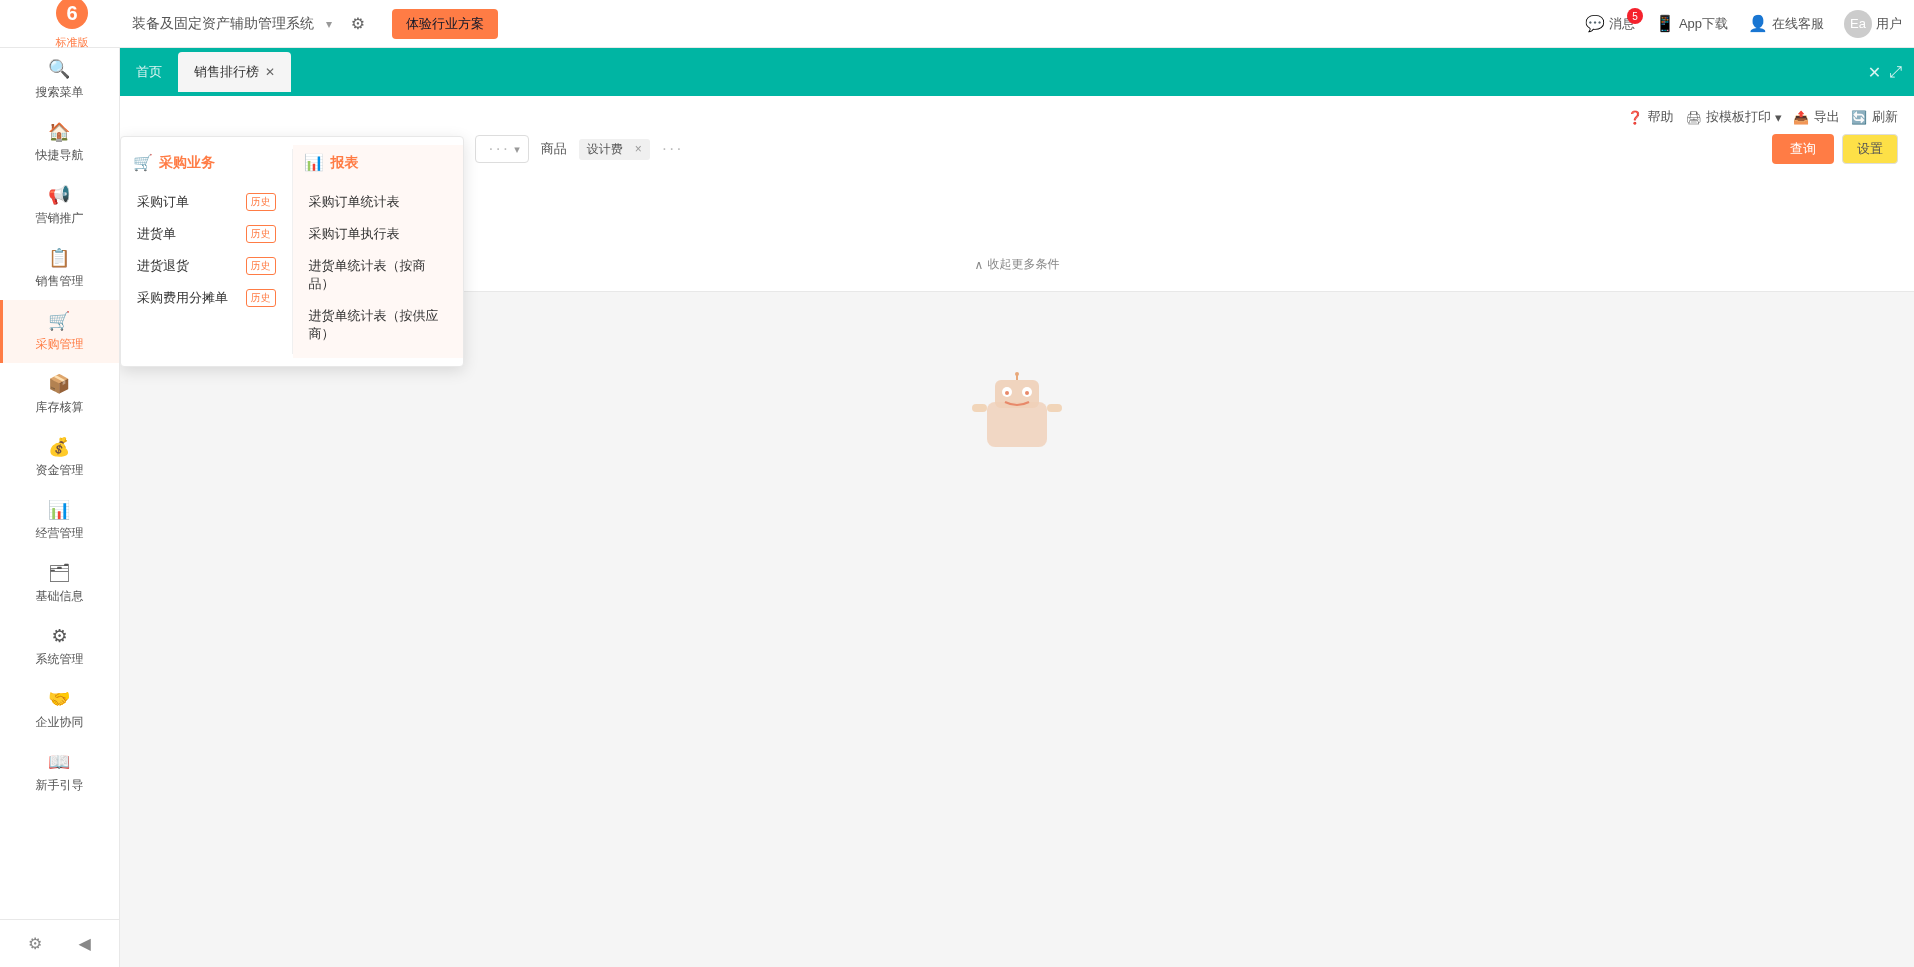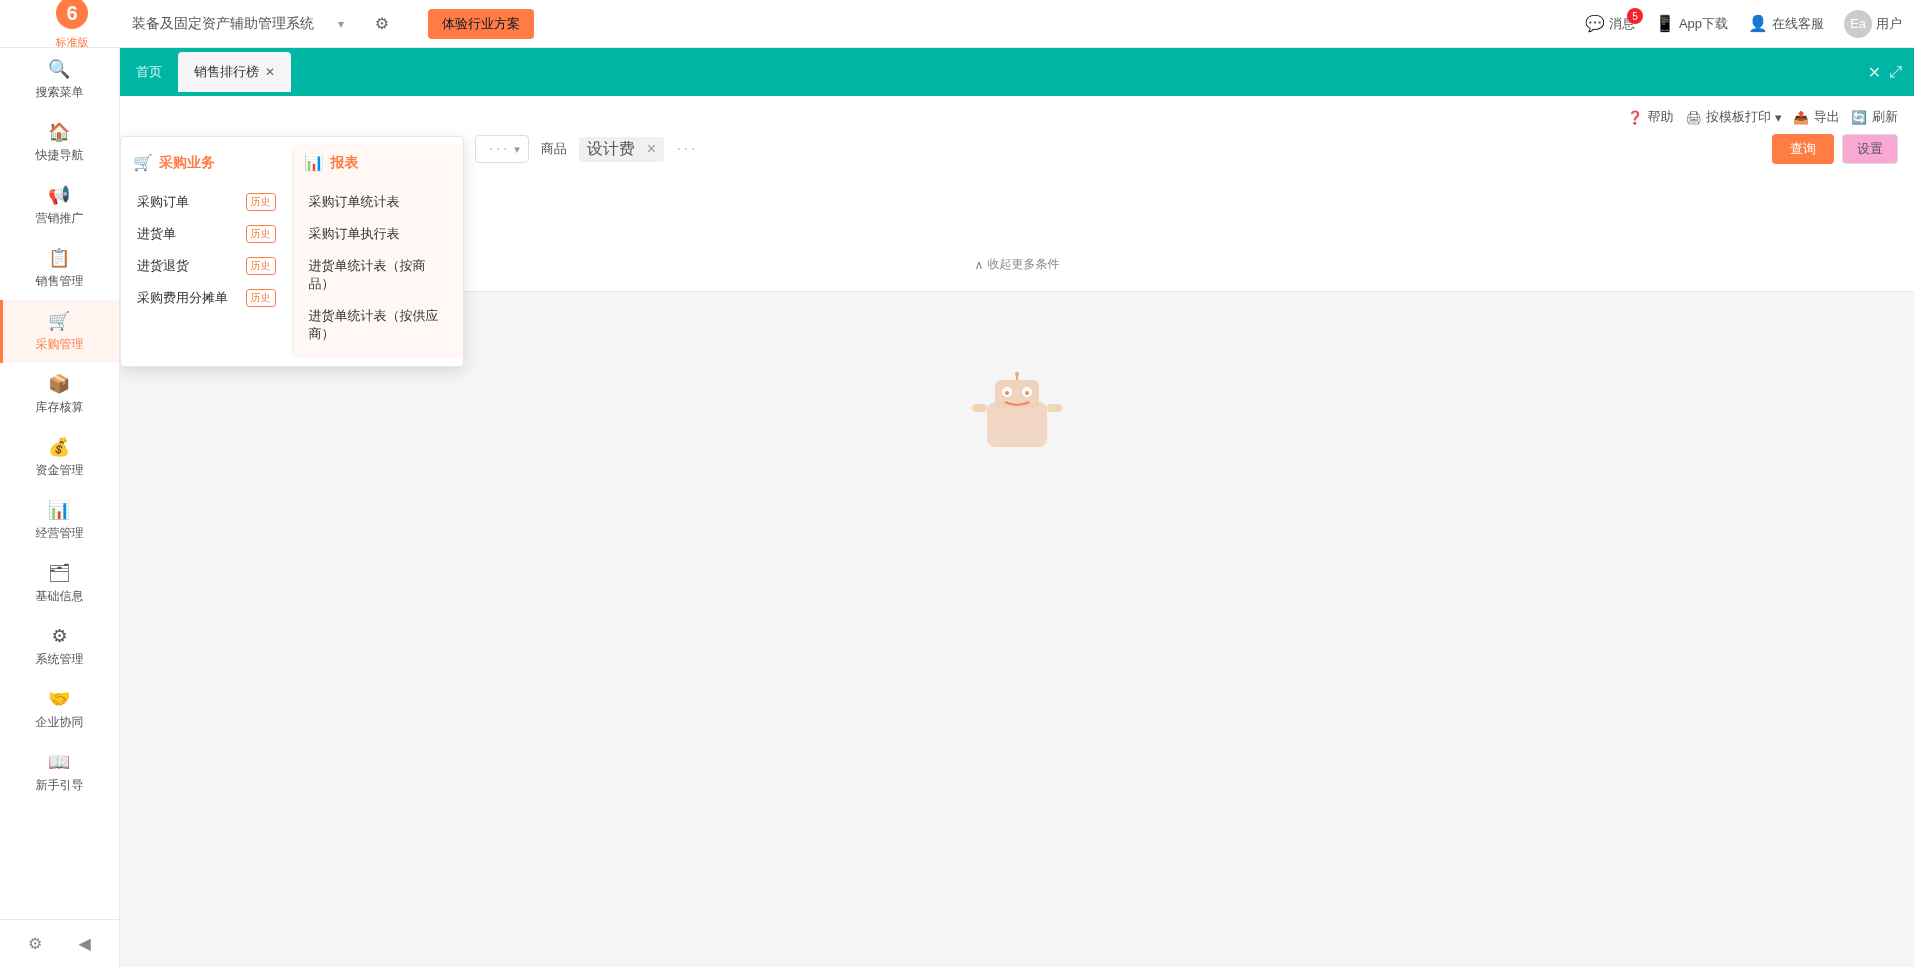--- a/index.html
+++ b/index.html
@@ -34,21 +34,21 @@
       font-size: 18px;
       font-weight: bold;
     }
     .logo-text { font-size: 11px; color: #ff7c45; margin-top: 6px; }
     .header-system-title {
       flex: 1;
       font-size: 14px;
       color: #333;
       display: flex;
       align-items: center;
-      gap: 24px;
+      gap: 12px;
     }
     .header-system-title span { color: #555; }
     .header-system-title .arrow-down {
       color: #999;
       font-size: 12px;
     }
     .header-settings-icon {
       width: 28px; height: 28px;
       border-radius: 4px;
       display: flex; align-items: center; justify-content: center;
@@ -249,21 +249,21 @@
       cursor: pointer;
       display: flex;
       align-items: center;
       gap: 4px;
     }
     .filter-select .arrow { color: #999; font-size: 11px; }
     .filter-tag {
       background: #f0f0f0;
       border-radius: 3px;
       padding: 2px 8px;
-      font-size: 16px;
+      font-size: 12px;
       color: #555;
       display: flex;
       align-items: center;
       gap: 12px;
     }
     .filter-tag .remove { cursor: pointer; color: #999; }
     .filter-more { font-size: 12px; color: #00b5a3; cursor: pointer; }
     .toolbar-btn {
       display: flex;
       align-items: center;
@@ -275,21 +275,21 @@
     .btn-query {
       background: #ff7c45;
       color: #fff;
       border: none;
       border-radius: 4px;
       padding: 6px 18px;
       font-size: 13px;
       cursor: pointer;
     }
     .btn-settings {
-      background: #f9a8d4;
+      background: #fde047;
       color: #555;
       border: 1px solid #ddd;
       border-radius: 4px;
       padding: 5px 14px;
       font-size: 13px;
       cursor: pointer;
     }
     .collapse-row {
       display: flex;
       justify-content: center;

